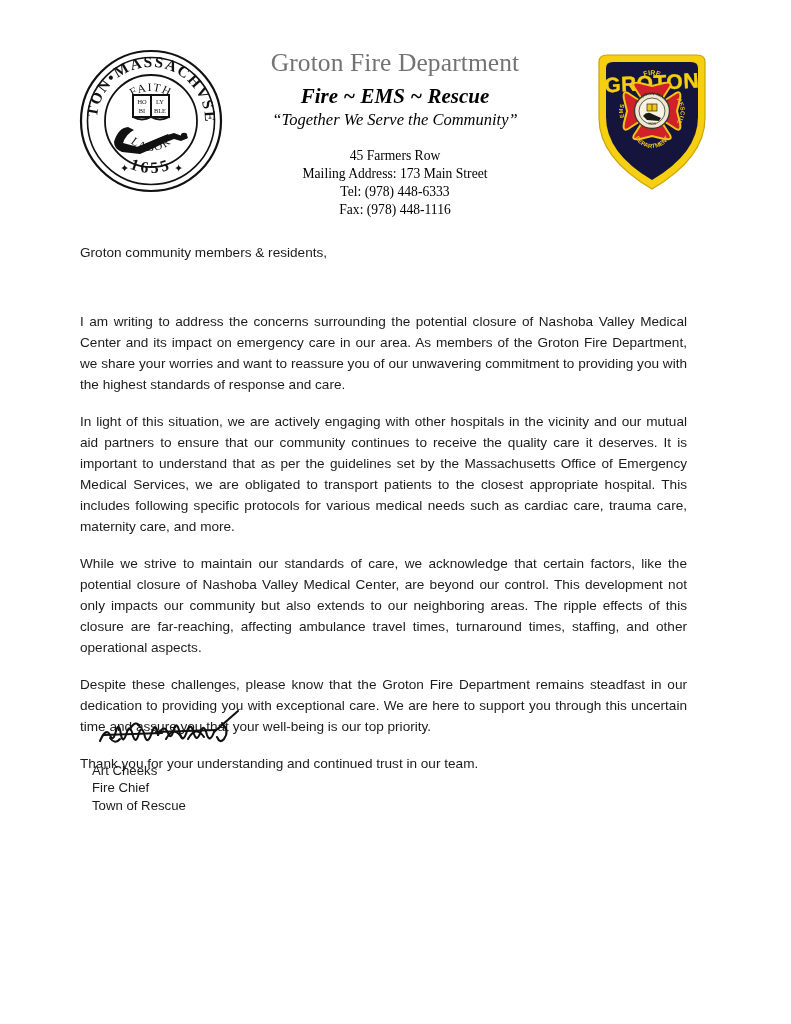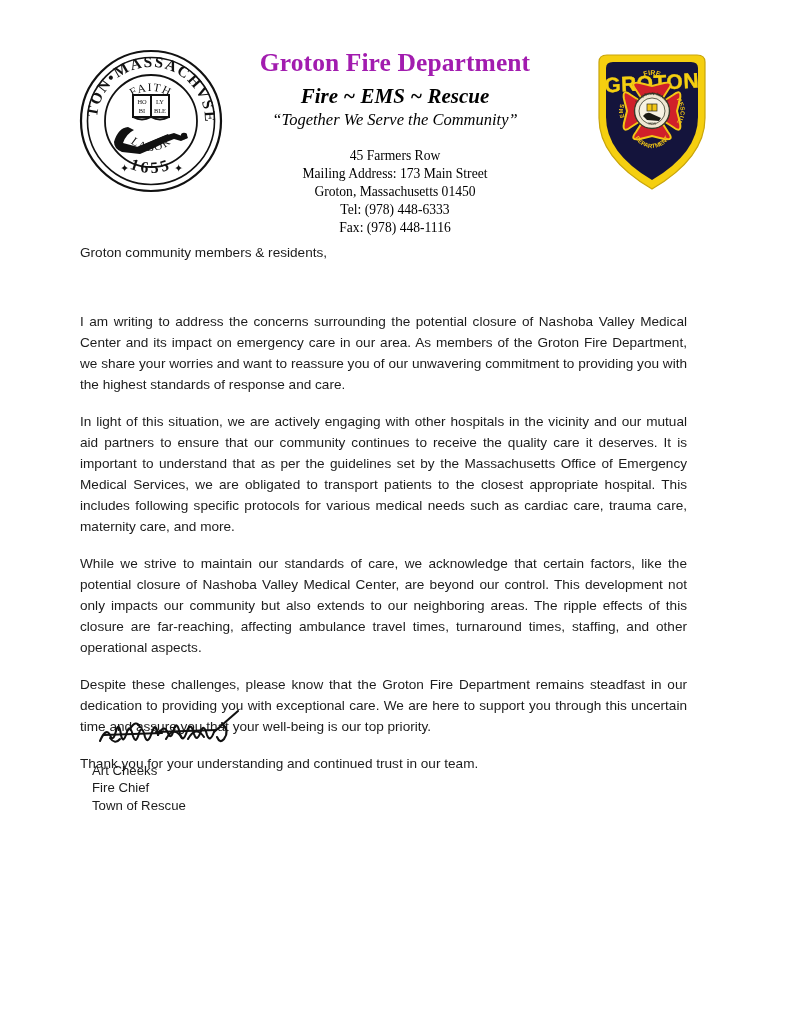--- a/index.html
+++ b/index.html
@@ -42,25 +42,25 @@
 
   .head-center {
     position: absolute;
     left: 230px;
     top: 9px;
     width: 330px;
     text-align: center;
   }
   .dept-title {
     font-family: "Liberation Serif", serif;
-    font-weight: bold;
+    font-weight: normal;
     font-size: 25.5px;
     letter-spacing: 0.1px;
     line-height: 1.08;
-    color: #a21caf;
+    color: #737373;
     white-space: nowrap;
   }
   .dept-sub {
     font-family: "Liberation Serif", serif;
     font-weight: bold;
     font-style: italic;
     font-size: 21px;
     line-height: 1.25;
     margin-top: 6px;
     color: #000;
@@ -175,21 +175,20 @@
     </svg>
   </div>
 
   <div class="head-center">
     <div class="dept-title">Groton Fire Department</div>
     <div class="dept-sub">Fire ~ EMS ~ Rescue</div>
     <div class="dept-motto">“Together We Serve the Community”</div>
     <div class="addr-block">
       <div>45 Farmers Row</div>
       <div>Mailing Address:  173 Main Street</div>
-      <div>Groton, Massachusetts 01450</div>
       <div>Tel: (978) 448-6333</div>
       <div>Fax: (978) 448-1116</div>
     </div>
   </div>
 
   <div class="patch-wrap">
     <svg width="126" height="152" viewBox="0 0 126 152" aria-hidden="true">
       <defs>
         <path id="fireArc" d="M 45,47 A 18,18 0 0 1 81,47"></path>
         <path id="deptArc" d="M 44,83 A 19,19 0 0 0 82,83"></path>

